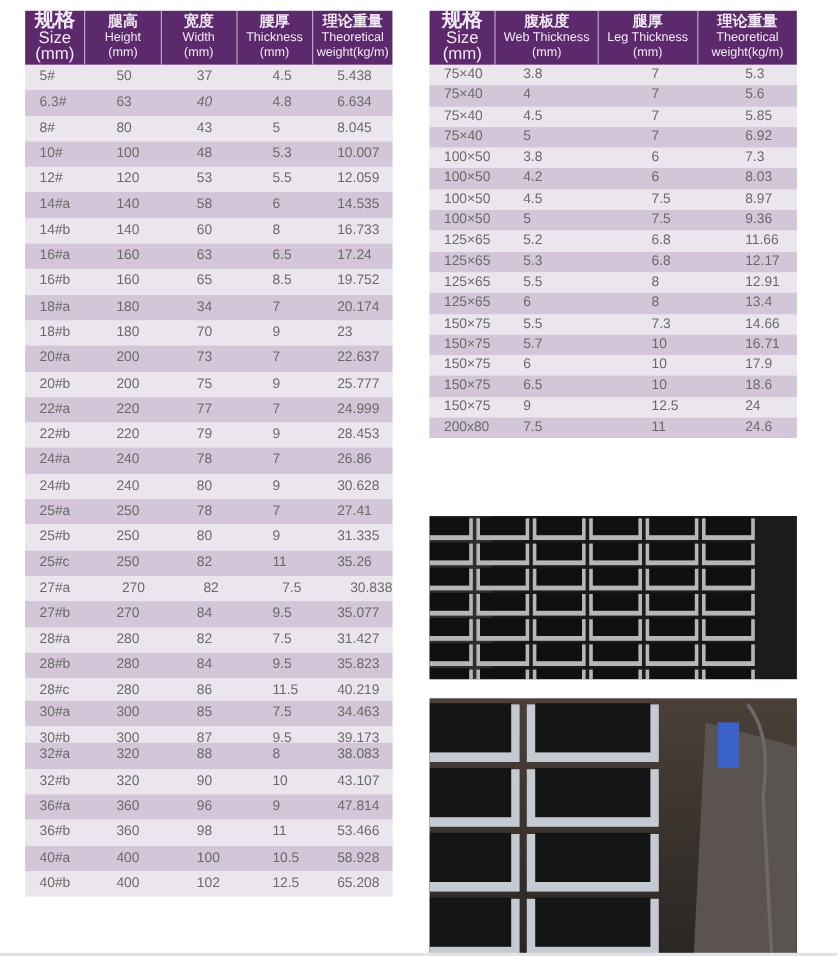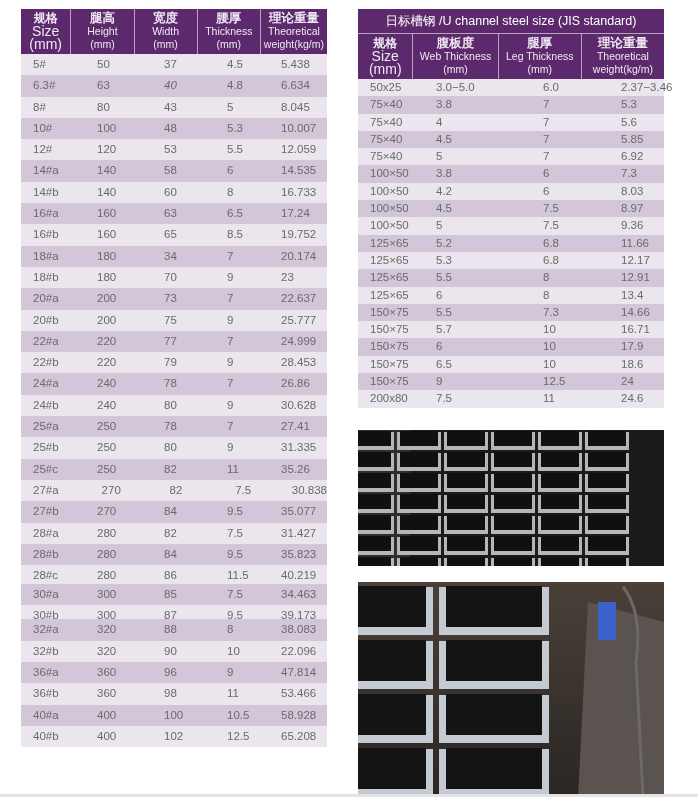--- a/index.html
+++ b/index.html
@@ -5,21 +5,21 @@
   html, body { margin:0; padding:0; }
   body { width:698px; height:797px; background:#ffffff; position:relative; overflow:hidden; font-family:"Liberation Sans", sans-serif; }
   .table { position:absolute; background:#ebe4ec; }
   .title { background:#5c2a6c; color:#ffffff; text-align:center; font-size:12.5px; height:24px; line-height:24px; border-bottom:1px solid #b9a4c0; white-space:nowrap; }
   .head { background:#5c2a6c; color:#f0e8f2; display:flex; }
   .head .hc { text-align:center; border-right:1px solid #b9a4c0; display:flex; flex-direction:column; justify-content:center; }
   .head .hc:last-child { border-right:none; }
   .hc .cn { font-weight:bold; font-size:12.5px; line-height:13px; }
   .hc .en { font-size:10.5px; line-height:13px; }
   .hc.size .cn, .hc.size .en { font-size:15px; line-height:13px; font-weight:normal; }
-  .hc.size .cn { font-weight:bold; font-size:12px; }
+  .hc.size .cn { font-weight:bold; font-size:17px;font-family:Liberation Mono, monospace; }
   .row { display:flex; color:#6a6a6a; font-size:11.5px; }
   .row:nth-child(even) { background:#d2c6d8; }
   .row:nth-child(odd) { background:#ebe5ee; }
   .row span { display:block; white-space:nowrap; }
   .photo { position:absolute; overflow:hidden; }
   .bottom-line { position:absolute; left:0; right:0; bottom:0; height:3px; background:#e3e3e3; }
 </style>
 </head>
 <body>
 
@@ -246,21 +246,21 @@
         <span style="width: 63px; padding-left: 26px; box-sizing: border-box;">320</span>
         <span style="width: 63px; padding-left: 30px; box-sizing: border-box;">88</span>
         <span style="width: 63px; padding-left: 30px; box-sizing: border-box;">8</span>
         <span style="width: 67px; padding-left: 21px; box-sizing: border-box;">38.083</span>
       </div>
       <div class="row" style="height: 21.3px; line-height: 21.3px;">
         <span style="width: 50px; padding-left: 12px; box-sizing: border-box;">32#b</span>
         <span style="width: 63px; padding-left: 26px; box-sizing: border-box;">320</span>
         <span style="width: 63px; padding-left: 30px; box-sizing: border-box;">90</span>
         <span style="width: 63px; padding-left: 30px; box-sizing: border-box;">10</span>
-        <span style="width: 67px; padding-left: 21px; box-sizing: border-box;">22.096</span>
+        <span style="width: 67px; padding-left: 21px; box-sizing: border-box;">43.107</span>
       </div>
       <div class="row" style="height: 21.3px; line-height: 21.3px;">
         <span style="width: 50px; padding-left: 12px; box-sizing: border-box;">36#a</span>
         <span style="width: 63px; padding-left: 26px; box-sizing: border-box;">360</span>
         <span style="width: 63px; padding-left: 30px; box-sizing: border-box;">96</span>
         <span style="width: 63px; padding-left: 30px; box-sizing: border-box;">9</span>
         <span style="width: 67px; padding-left: 21px; box-sizing: border-box;">47.814</span>
       </div>
       <div class="row" style="height: 21.3px; line-height: 21.3px;">
         <span style="width: 50px; padding-left: 12px; box-sizing: border-box;">36#b</span>
@@ -280,21 +280,20 @@
         <span style="width: 50px; padding-left: 12px; box-sizing: border-box;">40#b</span>
         <span style="width: 63px; padding-left: 26px; box-sizing: border-box;">400</span>
         <span style="width: 63px; padding-left: 30px; box-sizing: border-box;">102</span>
         <span style="width: 63px; padding-left: 30px; box-sizing: border-box;">12.5</span>
         <span style="width: 67px; padding-left: 21px; box-sizing: border-box;">65.208</span>
       </div>
     </div>
 </div>
 
 <div class="table" style="left:358px; top:9px; width:306px;">
-  <div class="title">日标槽钢 /U channel steel size (JIS standard)</div>
   <div class="head" style="height:45px;" id="jis-head">
       <div class="hc size" style="width: 55px;">
         <div class="cn">规格</div>
         <div class="en" style="font-size: 14px;">Size</div>
         <div class="en" style="font-size: 14px;">(mm)</div>
       </div>
       <div class="hc" style="width: 85px;">
         <div class="cn">腹板度</div>
         <div class="en">Web Thickness</div>
         <div class="en">(mm)</div>
@@ -304,26 +303,20 @@
         <div class="en">Leg Thickness</div>
         <div class="en">(mm)</div>
       </div>
       <div class="hc" style="width: 83px;">
         <div class="cn">理论重量</div>
         <div class="en">Theoretical</div>
         <div class="en">weight(kg/m)</div>
       </div>
     </div>
   <div id="jis-body">
-      <div class="row" style="height: 17.3px; line-height: 17.3px;">
-        <span style="width: 55px; padding-left: 12px; box-sizing: border-box;">50x25</span>
-        <span style="width: 85px; padding-left: 23px; box-sizing: border-box;">3.0−5.0</span>
-        <span style="width: 83px; padding-left: 45px; box-sizing: border-box;">6.0</span>
-        <span style="width: 83px; padding-left: 40px; box-sizing: border-box;">2.37−3.46</span>
-      </div>
       <div class="row" style="height: 17.3px; line-height: 17.3px;">
         <span style="width: 55px; padding-left: 12px; box-sizing: border-box;">75×40</span>
         <span style="width: 85px; padding-left: 23px; box-sizing: border-box;">3.8</span>
         <span style="width: 83px; padding-left: 45px; box-sizing: border-box;">7</span>
         <span style="width: 83px; padding-left: 40px; box-sizing: border-box;">5.3</span>
       </div>
       <div class="row" style="height: 17.3px; line-height: 17.3px;">
         <span style="width: 55px; padding-left: 12px; box-sizing: border-box;">75×40</span>
         <span style="width: 85px; padding-left: 23px; box-sizing: border-box;">4</span>
         <span style="width: 83px; padding-left: 45px; box-sizing: border-box;">7</span>

